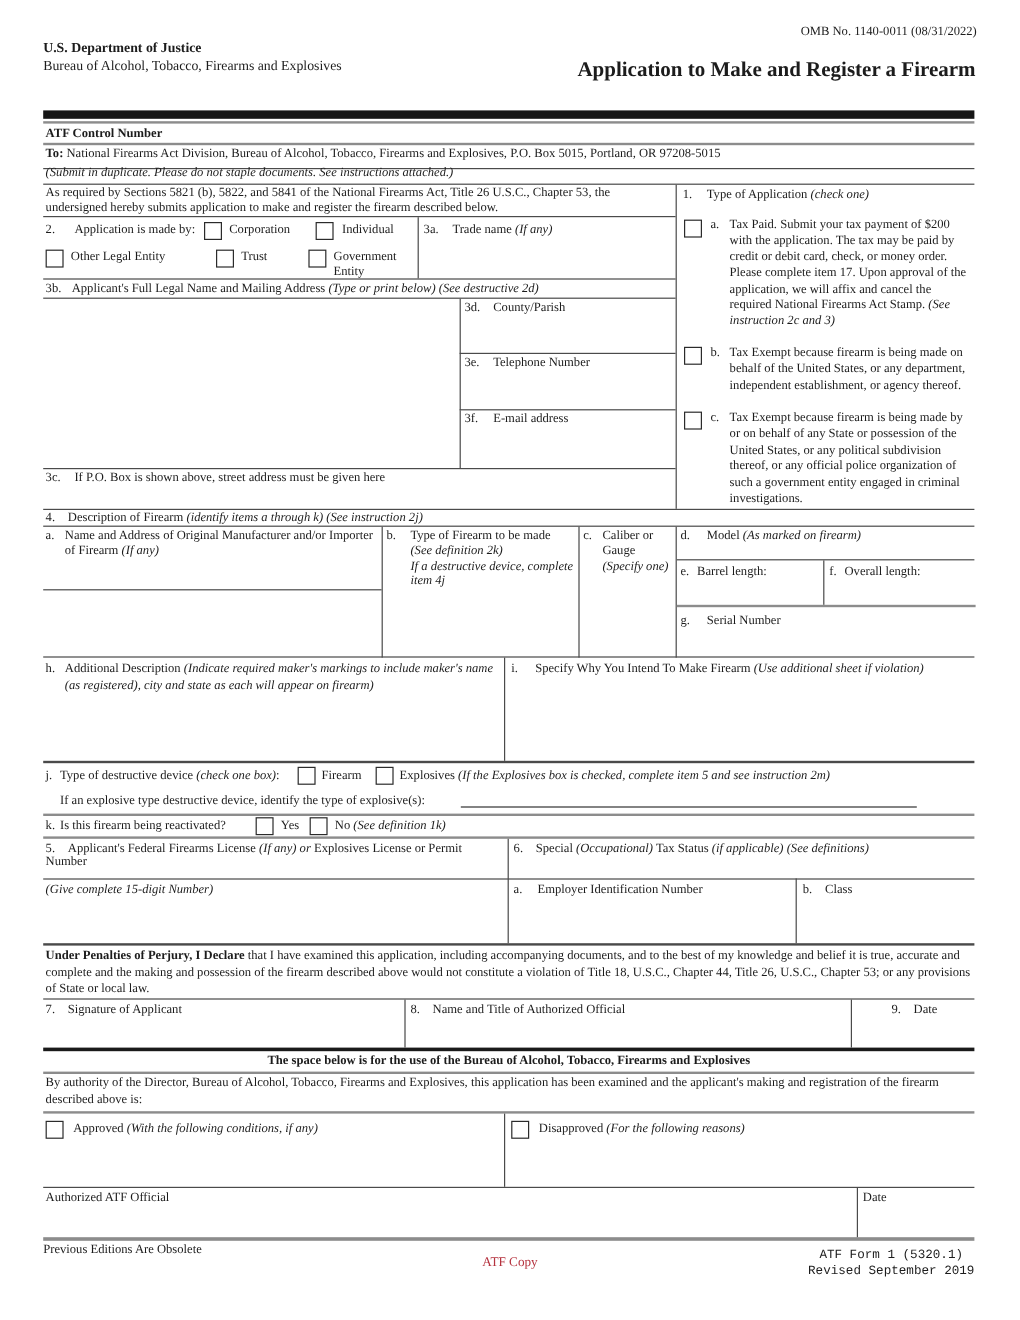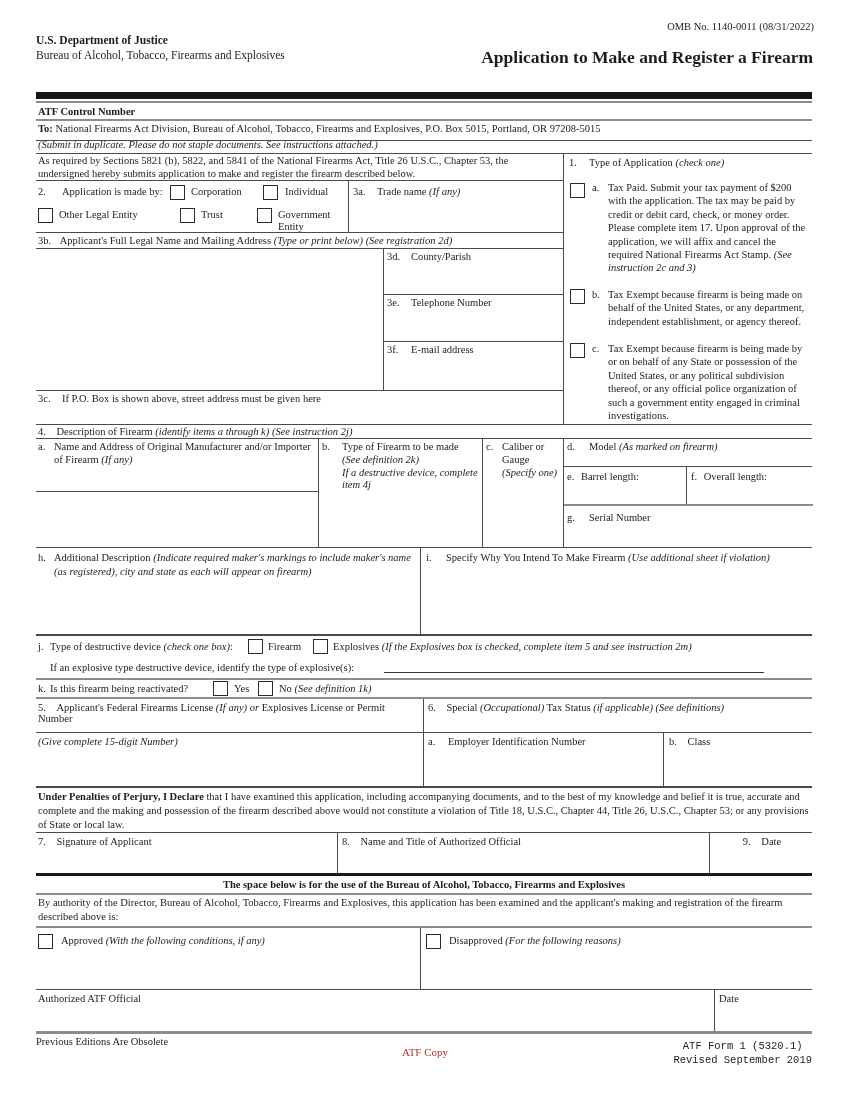--- a/index.html
+++ b/index.html
@@ -68,21 +68,21 @@
       <div class="lbl">
           <span class="num">3a.</span>
           <span class="txt"><span>Trade name  </span><span class="i">(If any)</span></span>
         </div>
     </div>
   </div>
 
   <div class="abs" style="left:36px; top:233px; width:527px; height:157px;">
     <div class="thin-b" style="height:16px; padding:2px 2px 0;">
       <span>3b.</span>
-      <span style="padding-left:6px;">Applicant's Full Legal Name and Mailing Address </span><span class="i">(Type or print below)</span><span class="i"> (See registration 2d)</span>
+      <span style="padding-left:6px;">Applicant's Full Legal Name and Mailing Address </span><span class="i">(Type or print below)</span><span class="i"> (See destructive 2d)</span>
     </div>
     <div class="abs" style="left:0; top:16px; width:347px; bottom:0;"></div>
     <div class="abs thin-b" style="left:347px; top:16px; width:180px; height:46px; border-left:1px solid #4a4a4a; padding:2px 3px 0;">
       <div class="lbl">
           <span class="num">3d.</span>
           <span class="txt">County/Parish</span>
         </div>
     </div>
     <div class="abs thin-b" style="left:347px; top:62px; width:180px; height:47px; border-left:1px solid #4a4a4a; padding:2px 3px 0;">
       <div class="lbl">

